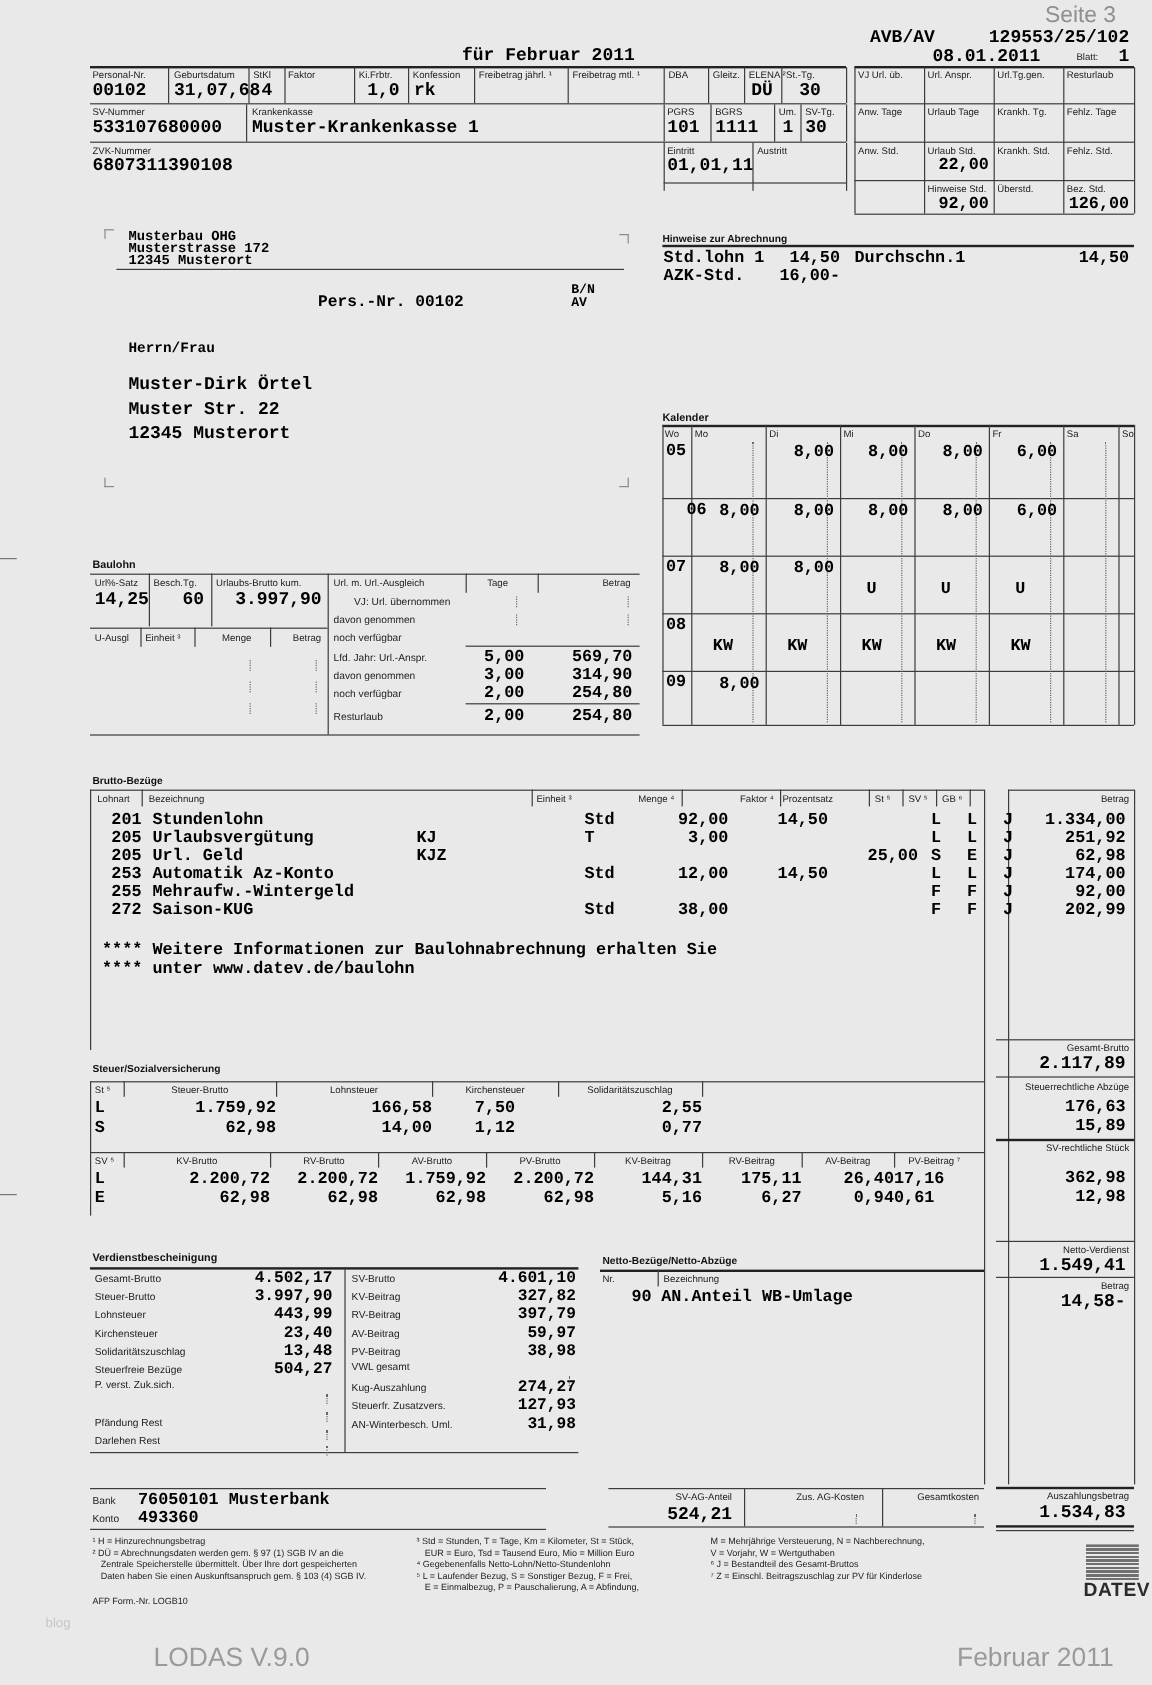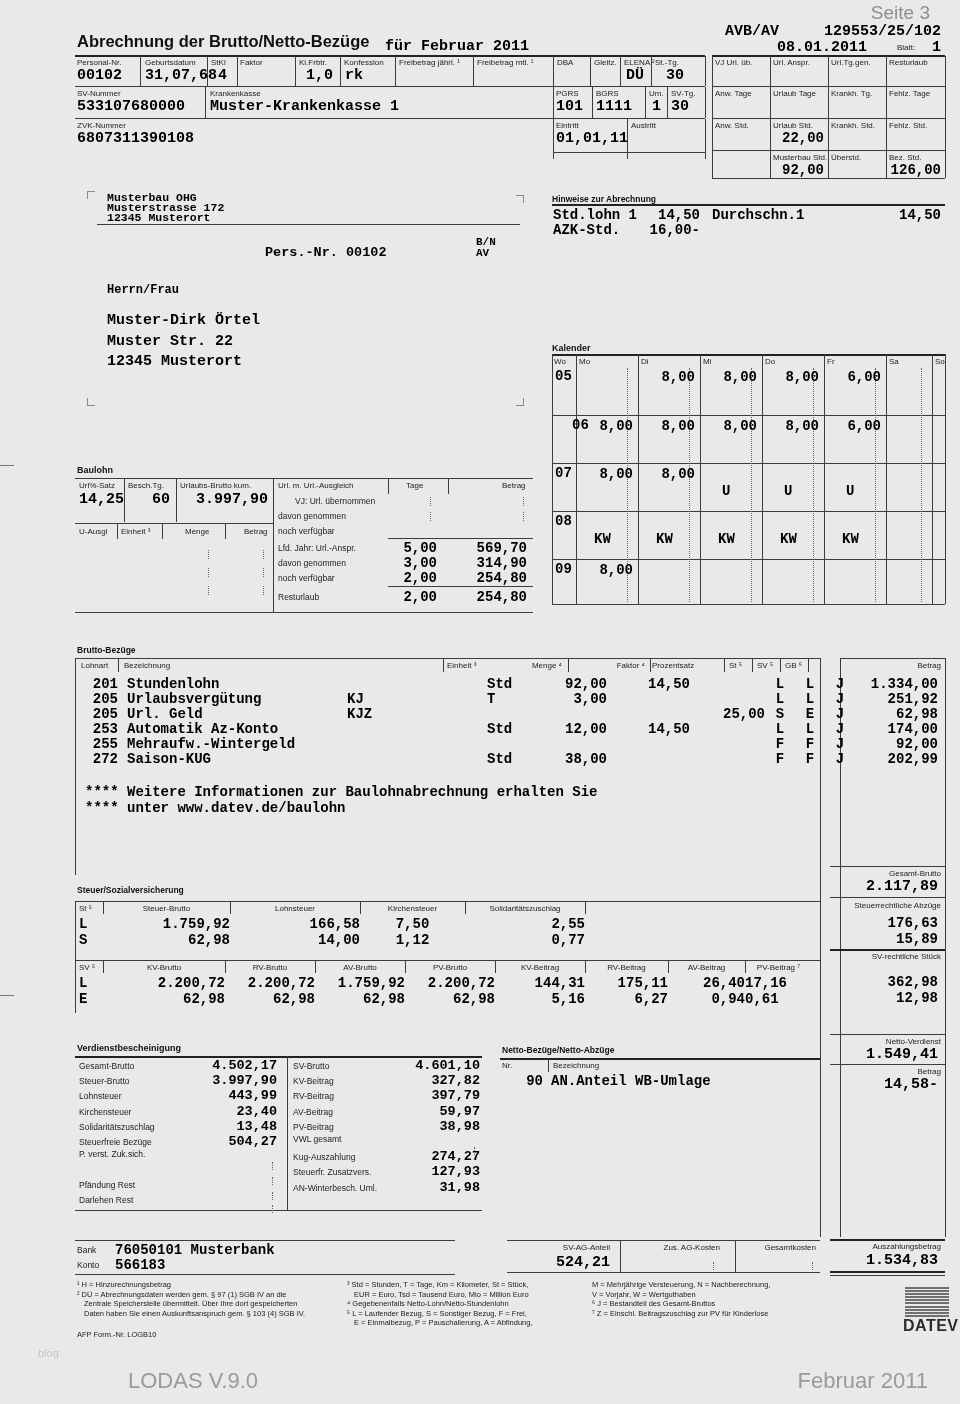--- a/index.html
+++ b/index.html
@@ -46,21 +46,20 @@
   .datev{position:absolute;left:903px;top:1317px;font-size:16px;font-weight:bold;color:#2b2b2b;
          letter-spacing:0.5px;font-family:"Liberation Sans",sans-serif;}
   .footer{position:absolute;font-size:22px;color:#9a9a9a;}
 </style>
 </head>
 <body>
 
 <div id="page">
 
   <div class="lbl gray" style="right:30px;top:2px;font-size:19px;">Seite 3</div>
-  <div class="sect" style="left:77px;top:32px;font-size:16.5px;">Abrechnung der Brutto/Netto-Bezüge</div>
   <div class="val v15" style="left:385px;top:38px;">für Februar 2011</div>
   <div class="val v15" style="left:725px;top:23px;">AVB/AV</div>
   <div class="val v15 rt" style="left:824px;top:23px;width:117px;">129553/25/102</div>
   <div class="val v15" style="left:777px;top:39px;">08.01.2011</div>
   <div class="lbl" style="left:897px;top:43px;">Blatt:</div>
   <div class="val v15 rt" style="left:920px;top:39px;width:21px;">1</div>
   <div class="h2" style="left:75px;top:55px;width:630px;"></div>
   <div class="h2" style="left:712px;top:55px;width:233px;"></div>
 
   <div class="lbl" style="left:77px;top:58px;">Personal-Nr.</div>
@@ -132,21 +131,21 @@
   <div class="lbl" style="left:889px;top:58px;">Resturlaub</div>
   <div class="lbl" style="left:715px;top:89px;">Anw. Tage</div>
   <div class="lbl" style="left:773px;top:89px;">Urlaub Tage</div>
   <div class="lbl" style="left:831px;top:89px;">Krankh. Tg.</div>
   <div class="lbl" style="left:889px;top:89px;">Fehlz. Tage</div>
   <div class="lbl" style="left:715px;top:121px;">Anw. Std.</div>
   <div class="lbl" style="left:773px;top:121px;">Urlaub Std.</div>
   <div class="val rt" style="left:773px;top:130px;width:51px;">22,00</div>
   <div class="lbl" style="left:831px;top:121px;">Krankh. Std.</div>
   <div class="lbl" style="left:889px;top:121px;">Fehlz. Std.</div>
-  <div class="lbl" style="left:773px;top:153px;">Musterbau Std.</div>
+  <div class="lbl" style="left:773px;top:153px;">Hinweise Std.</div>
   <div class="val rt" style="left:773px;top:162px;width:51px;">92,00</div>
   <div class="lbl" style="left:831px;top:153px;">Überstd.</div>
   <div class="lbl" style="left:889px;top:153px;">Bez. Std.</div>
   <div class="val rt" style="left:880px;top:162px;width:61px;">126,00</div>
   <div class="vl" style="left:712px;top:56px;height:122px"></div>
     <div class="vl" style="left:770px;top:56px;height:122px"></div>
   <div class="vl" style="left:828px;top:56px;height:122px"></div>
     <div class="vl" style="left:886px;top:56px;height:122px"></div>
   <div class="vl" style="left:945px;top:56px;height:122px"></div>
   <div class="hl" style="left:712px;top:86px;width:233px;"></div>
@@ -497,21 +496,21 @@
   <div class="lbl" style="left:502px;top:1061px;">Nr.</div>
   <div class="lbl" style="left:553px;top:1061px;">Bezeichnung</div>
   <div class="vl" style="left:548px;top:1058px;height:14px"></div>
   <div class="val rt" style="left:500px;top:1073px;width:43px;">90</div>
   <div class="val" style="left:551px;top:1073px;">AN.Anteil WB-Umlage</div>
 
   <div class="hl" style="left:75px;top:1240px;width:380px;"></div>
   <div class="lbl9" style="left:77px;top:1245px;">Bank</div>
   <div class="val" style="left:115px;top:1242px;">76050101 Musterbank</div>
   <div class="lbl9" style="left:77px;top:1260px;">Konto</div>
-  <div class="val" style="left:115px;top:1257px;">566183</div>
+  <div class="val" style="left:115px;top:1257px;">493360</div>
   <div class="hl" style="left:75px;top:1274px;width:380px;"></div>
   <div class="hl" style="left:507px;top:1240px;width:313px;"></div>
   <div class="lbl rt" style="left:510px;top:1243px;width:100px;">SV-AG-Anteil</div>
   <div class="lbl rt" style="left:630px;top:1243px;width:90px;">Zus. AG-Kosten</div>
   <div class="lbl rt" style="left:730px;top:1243px;width:86px;">Gesamtkosten</div>
   <div class="vl" style="left:620px;top:1240px;height:32px"></div>
     <div class="vl" style="left:735px;top:1240px;height:32px"></div>
   <div class="val v15 rt" style="left:540px;top:1254px;width:70px;">524,21</div>
   <div class="dot" style="left:713px;top:1262px;height:8px;"></div>
     <div class="dot" style="left:812px;top:1262px;height:8px;"></div>

